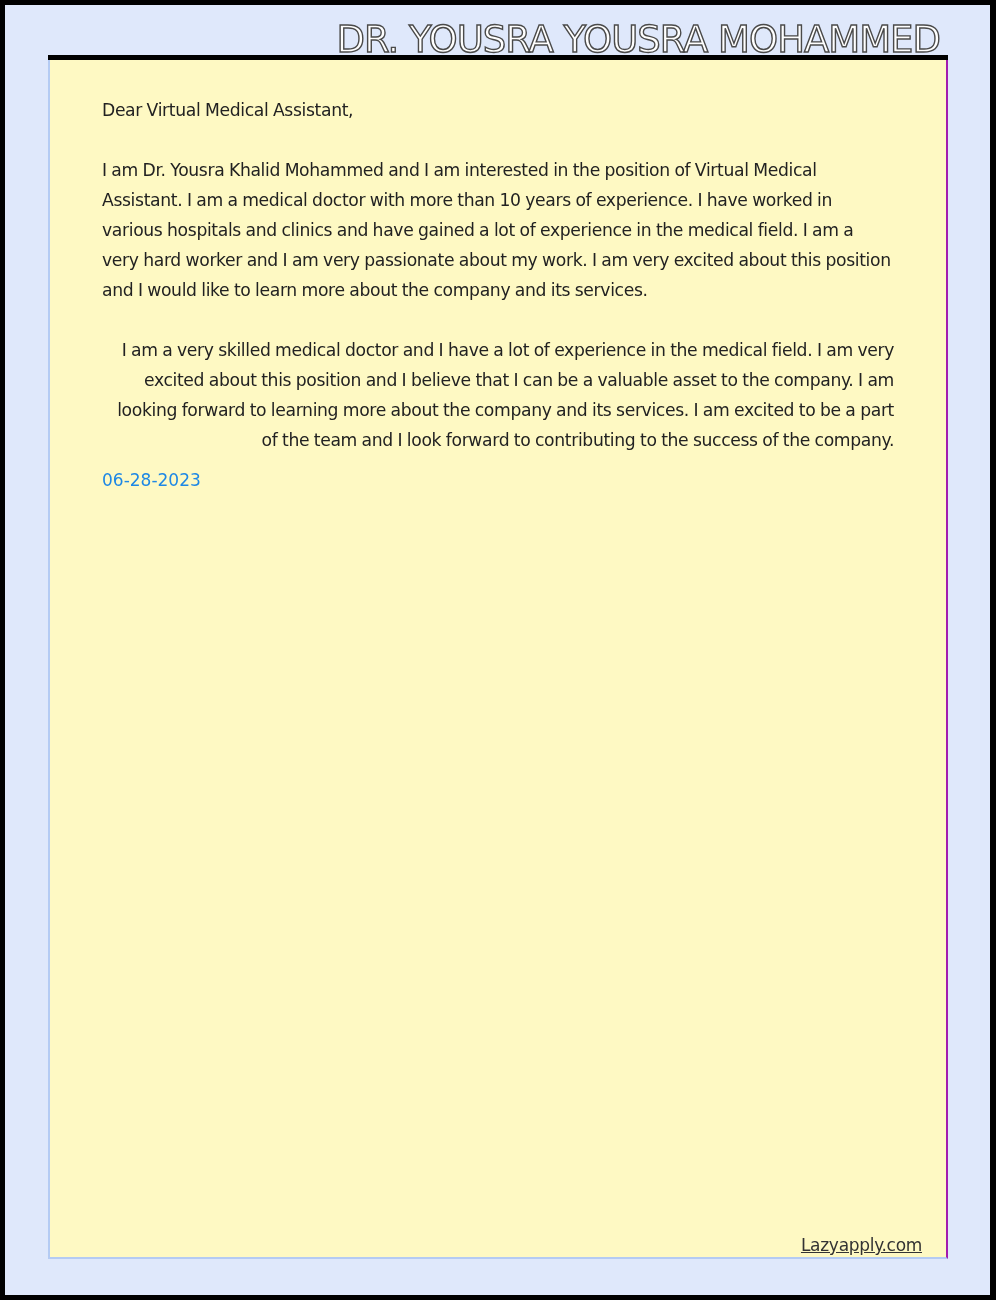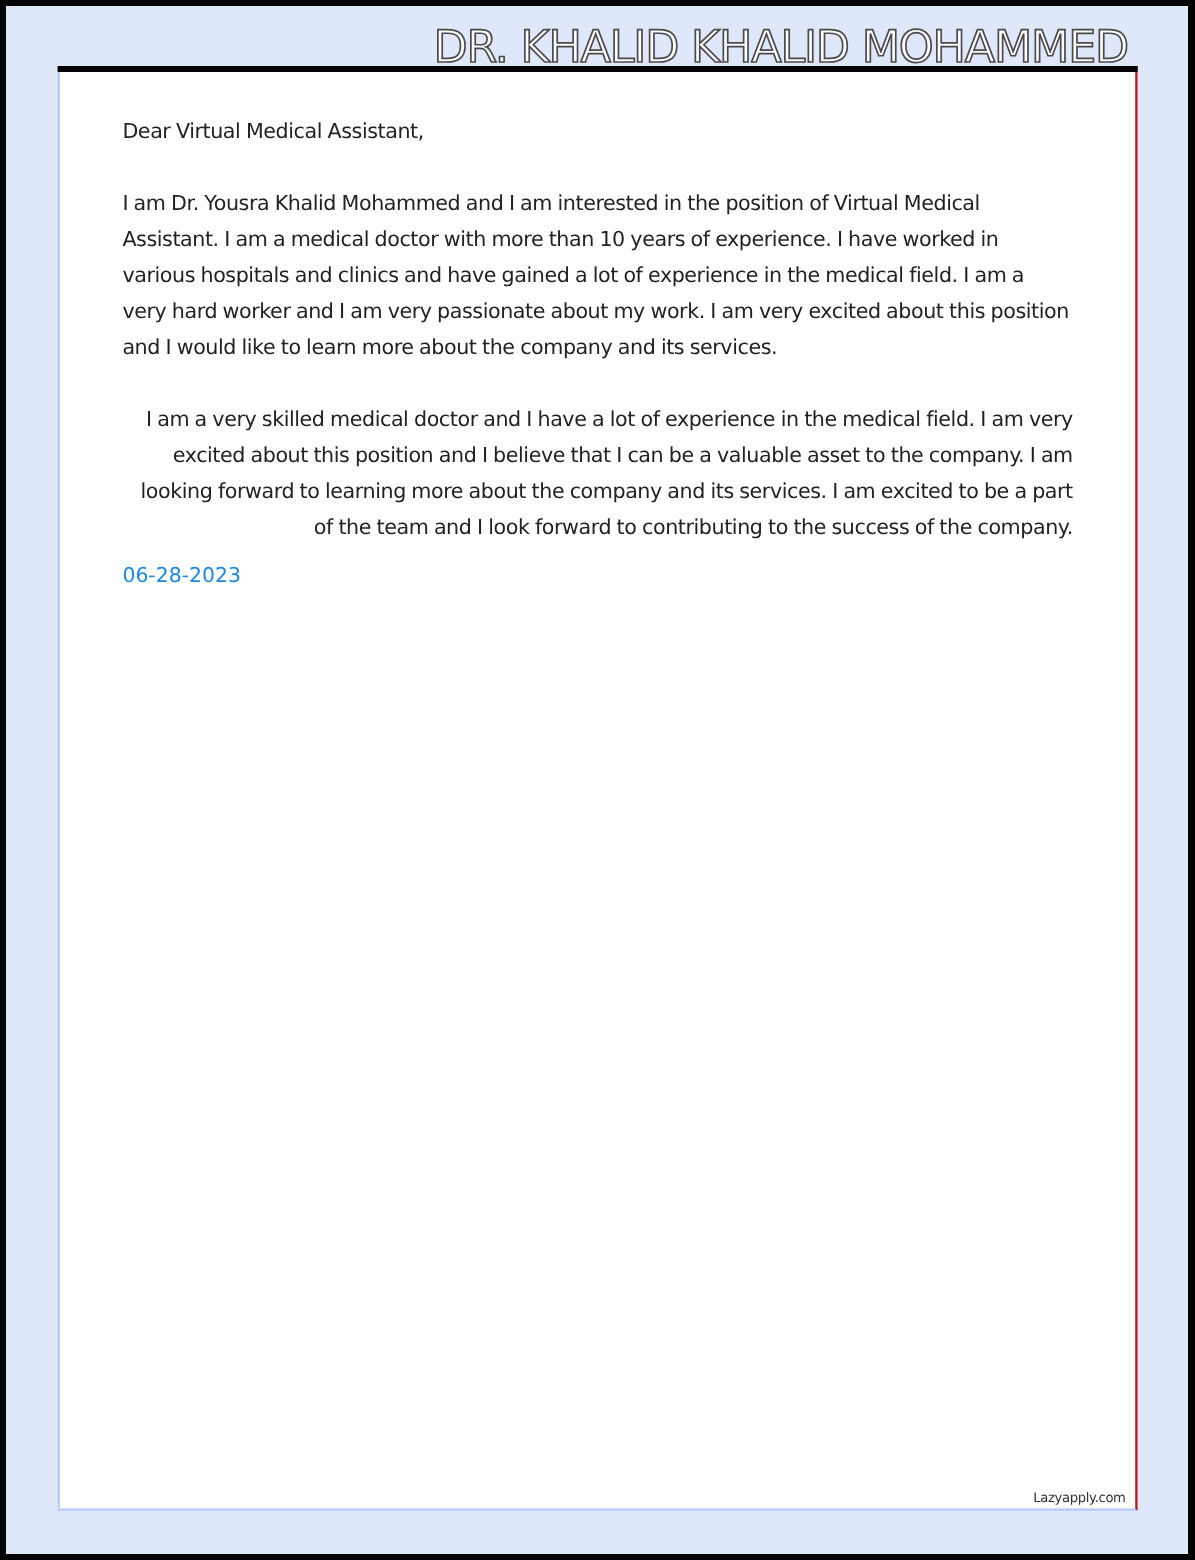--- a/index.html
+++ b/index.html
@@ -35,23 +35,23 @@
       color: #ffffff;
       -webkit-text-stroke: 1.4px #4a4a4a;
       white-space: nowrap;
     }
     .page {
       position: absolute;
       left: 48px;
       top: 55px;
       width: 896px;
       height: 1202px;
-      background: #ffffff;
+      background: #fef9c3;
       border-left: 2px solid #b4cbf3;
-      border-right: 2px solid #b91c1c;
+      border-right: 2px solid #a21caf;
       border-bottom: 2px solid #b4cbf3;
       box-sizing: content-box;
     }
     .page-topbar {
       position: absolute;
       left: 48px;
       top: 55px;
       width: 900px;
       height: 5px;
       background: #000000;
@@ -77,33 +77,34 @@
     }
     .date {
       font-family: "DejaVu Sans", sans-serif;
       font-size: 17px;
       line-height: 30px;
       color: #1e88e5;
       letter-spacing: 0;
     }
     .footer-brand {
       position: absolute;
-      right: 8px;
+      right: 24px;
       bottom: 2px;
       font-family: "DejaVu Sans", sans-serif;
-      font-size: 11px;
+      font-size: 17px;
       color: #333333;
       letter-spacing: -0.3px;
+      text-decoration: underline;
     }
   </style>
 </head>
 <body>
 
 <div class="frame">
-  <h1 class="name-title">DR. KHALID KHALID MOHAMMED</h1>
+  <h1 class="name-title">DR. YOUSRA YOUSRA MOHAMMED</h1>
 </div>
 
 <div class="page">
   <div class="letter">
     <p>Dear Virtual Medical Assistant,</p>
     <p>I am Dr. Yousra Khalid Mohammed and I am interested in the position of Virtual Medical Assistant. I am a medical doctor with more than 10 years of experience. I have worked in various hospitals and clinics and have gained a lot of experience in the medical field. I am a very hard worker and I am very passionate about my work. I am very excited about this position and I would like to learn more about the company and its services.</p>
     <p class="last">I am a very skilled medical doctor and I have a lot of experience in the medical field. I am very excited about this position and I believe that I can be a valuable asset to the company. I am looking forward to learning more about the company and its services. I am excited to be a part of the team and I look forward to contributing to the success of the company.</p>
     <div class="date">06-28-2023</div>
   </div>
   <div class="footer-brand">Lazyapply.com</div>

